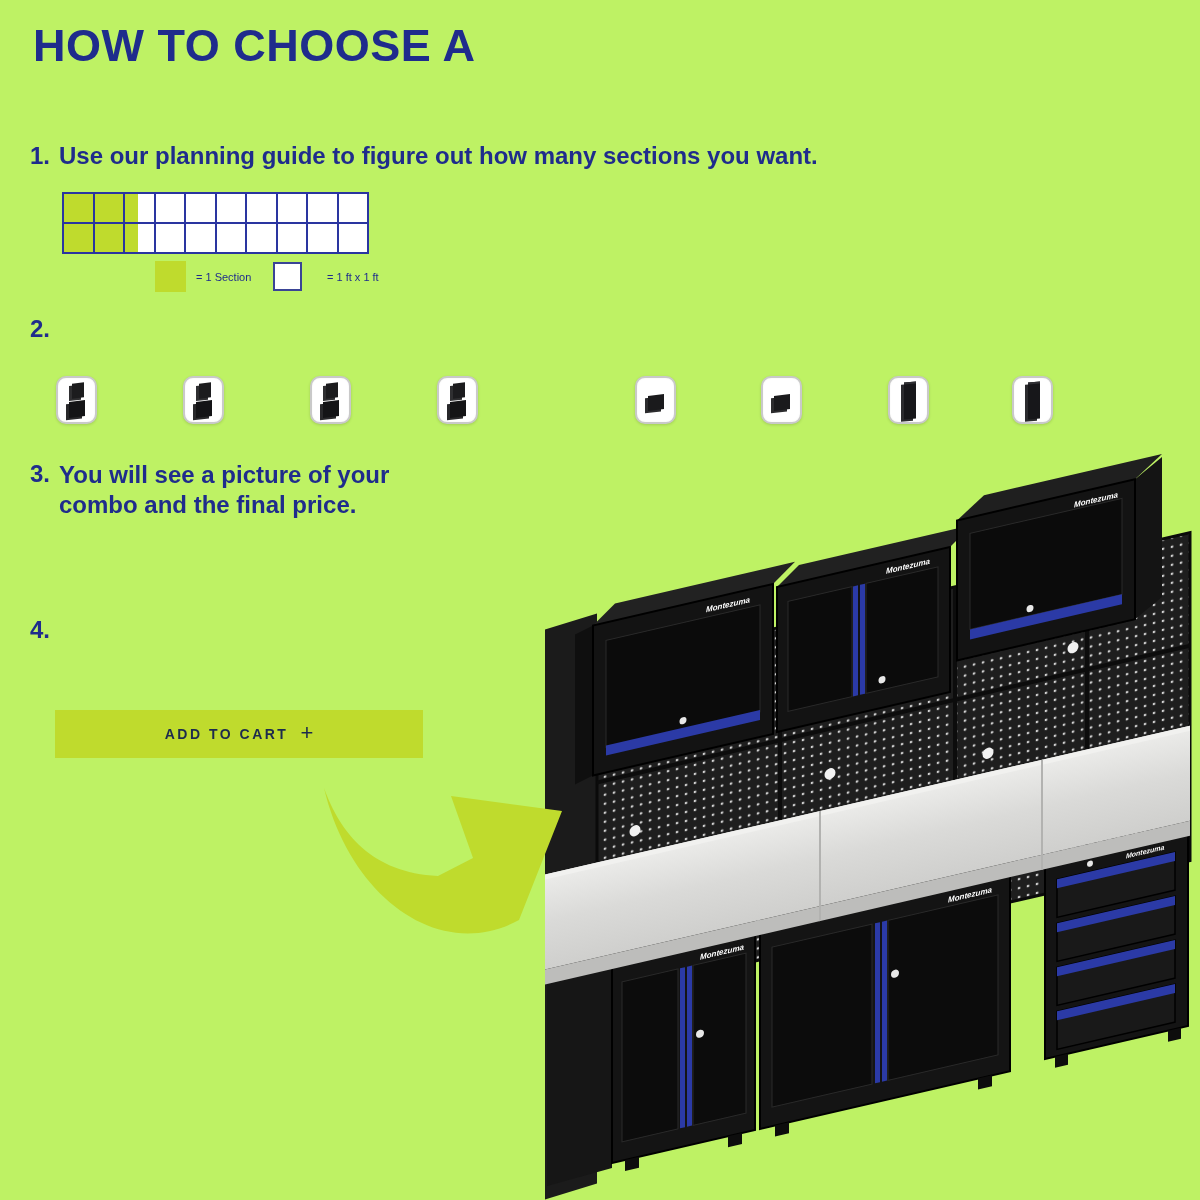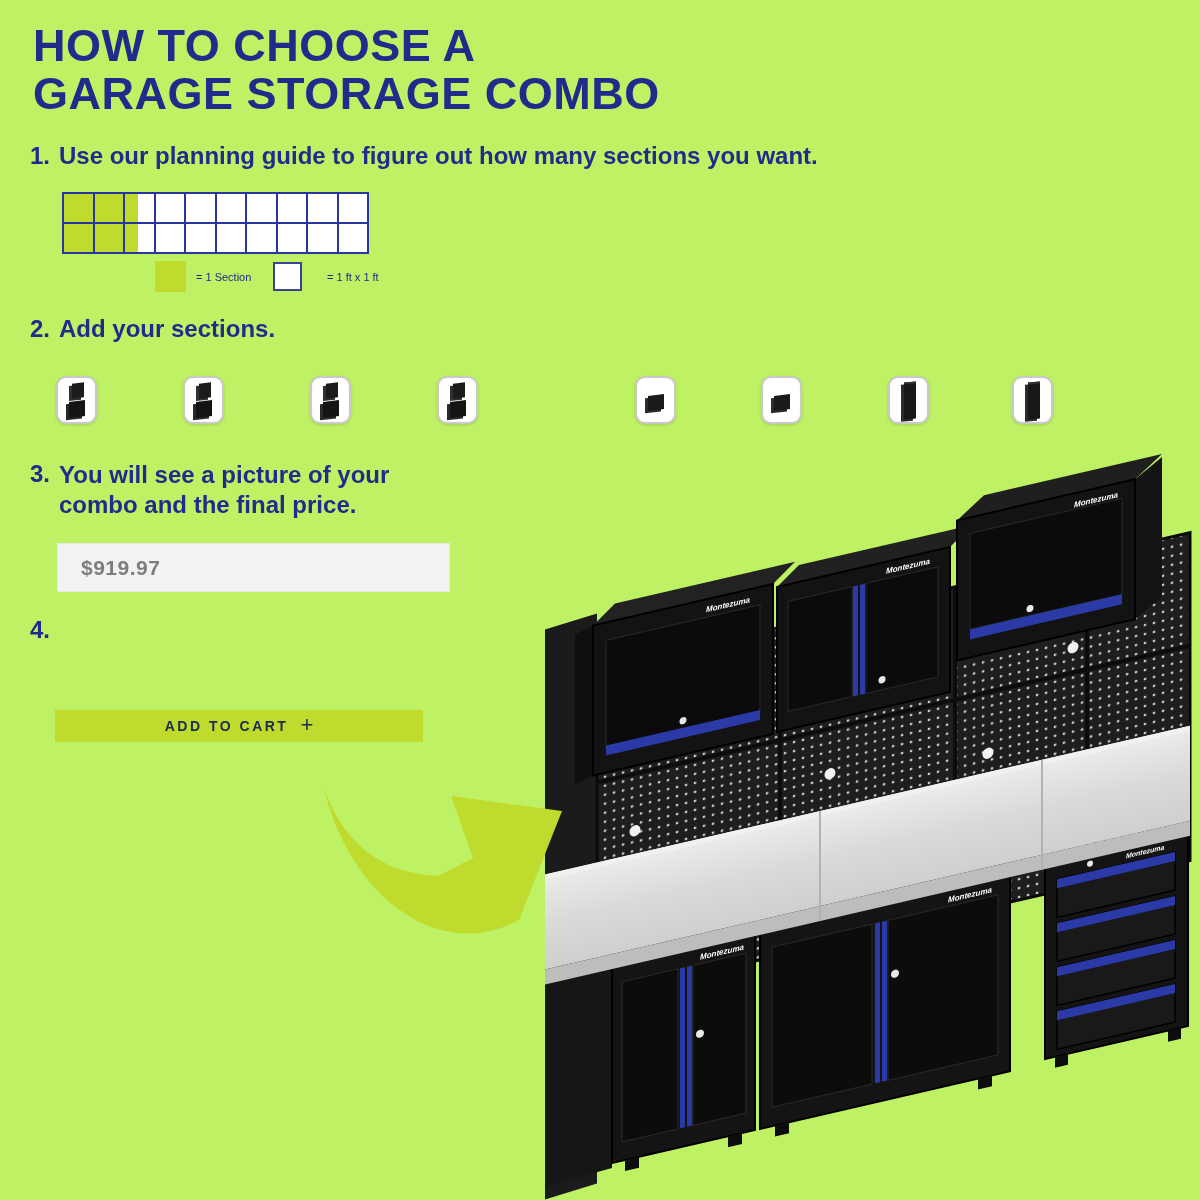--- a/index.html
+++ b/index.html
@@ -55,36 +55,35 @@
   .t-shape.tall-locker::after{content:"";position:absolute;left:14px;top:4px;width:12px;
      height:35px;background:#17171a;transform:skewY(-5deg);box-shadow:-3px 2px 0 #2b2b2e;
      border-top:2px solid #303034}
 
   
   .price{position:absolute;left:57px;top:543px;width:393px;height:49px;background:var(--price_bg);
      border:1px solid #e7e7e5;display:flex;align-items:center;padding-left:23px;
      color:var(--price_text);font-weight:bold;font-size:21px;letter-spacing:.5px}
 
   
-  .cart-btn{position:absolute;left:55px;top:710px;width:368px;height:32px;background:var(--lime);
+  .cart-btn{position:absolute;left:55px;top:710px;width:368px;height:48px;background:var(--lime);
      border:none;display:flex;align-items:center;justify-content:center;cursor:pointer;
      color:var(--btn_text);font-weight:bold;font-size:14px;letter-spacing:2.5px;
      font-family:"Liberation Sans",sans-serif}
   .cart-btn .plus{font-size:22px;font-weight:normal;letter-spacing:0;margin-left:12px;margin-top:-2px}
 
   .abs-svg{position:absolute}
 </style>
 </head>
 <body>
 
 <div class="stage">
 
   <div class="h1">
     <div>HOW TO CHOOSE A</div>
-    <div>GARAGE STORAGE COMBO</div>
   </div>
 
   <div class="step step1">
     <span class="num">1.</span>
     <span class="txt">Use our planning guide to figure out how many sections you want.</span>
   </div>
 
   <div class="pgrid">
     <div class="pfill" style="width: 24.5%;"></div>
     <div class="pgrid-cells">
@@ -113,21 +112,20 @@
 
   <div class="legend">
     <div class="lg-swatch lg-green"></div>
     <div class="lg-label1">= 1 Section</div>
     <div class="lg-swatch lg-white"></div>
     <div class="lg-label2">= 1 ft x 1 ft</div>
   </div>
 
   <div class="step step2">
     <span class="num">2.</span>
-    <span class="txt">Add your sections.</span>
   </div>
 
   <div>
     <div class="thumb">
         <div class="t-shape wall-base-combo"></div>
       </div>
     <div class="thumb">
         <div class="t-shape wall-base-combo"></div>
       </div>
     <div class="thumb">
@@ -148,23 +146,20 @@
     <div class="thumb">
         <div class="t-shape tall-locker"></div>
       </div>
   </div>
 
   <div class="step step3">
     <span class="num">3.</span>
     <span class="txt">You will see a picture of your combo and the final price.</span>
   </div>
 
-  <div class="price">
-    <span>$919.97</span>
-  </div>
 
   <div class="step step4">
     <span class="num">4.</span>
   </div>
 
   <button class="cart-btn">
     <span>ADD TO CART</span>
     <span class="plus">+</span>
   </button>
 

